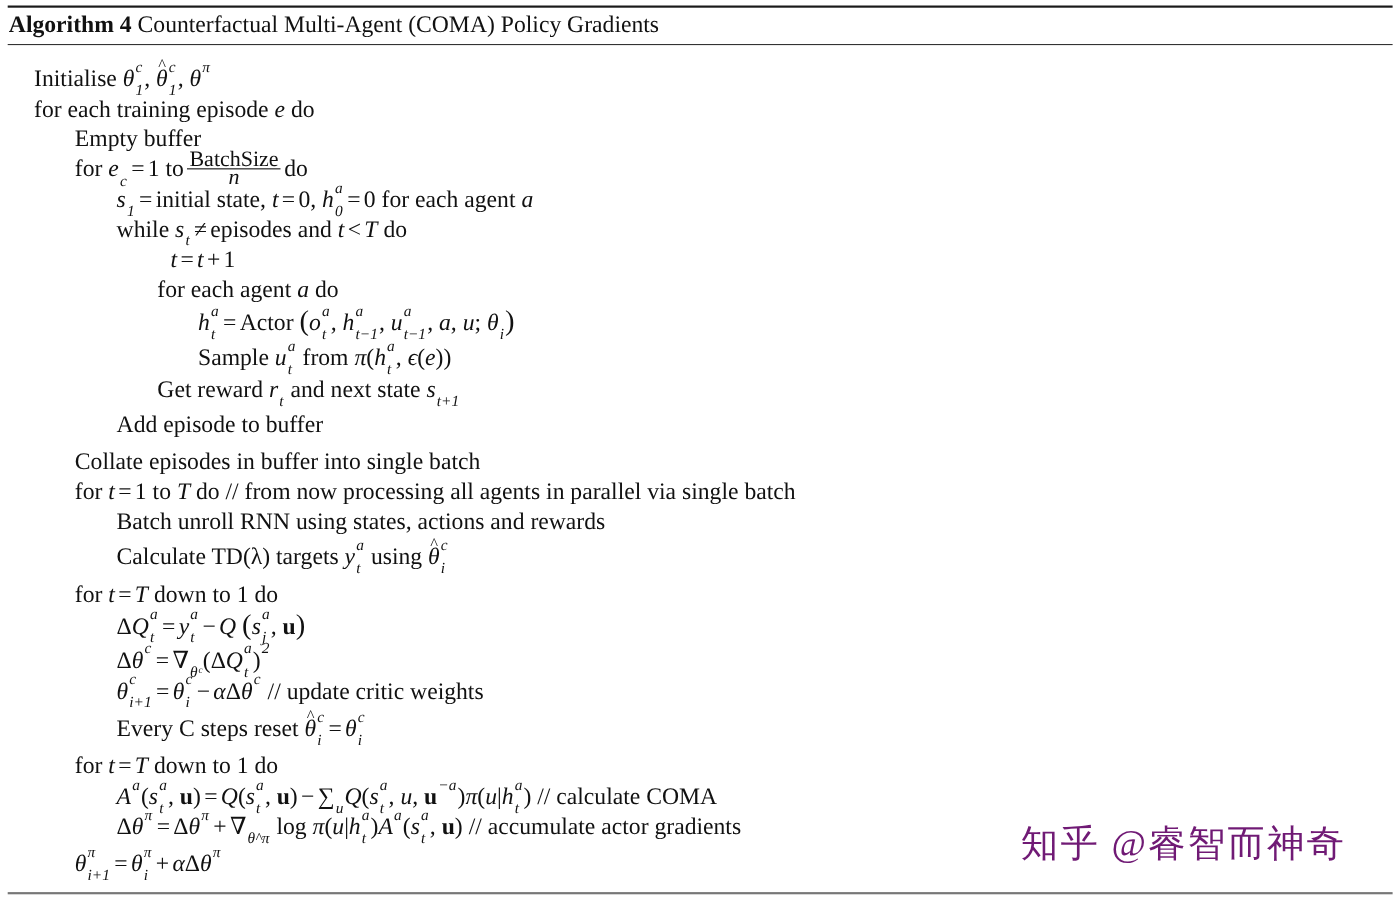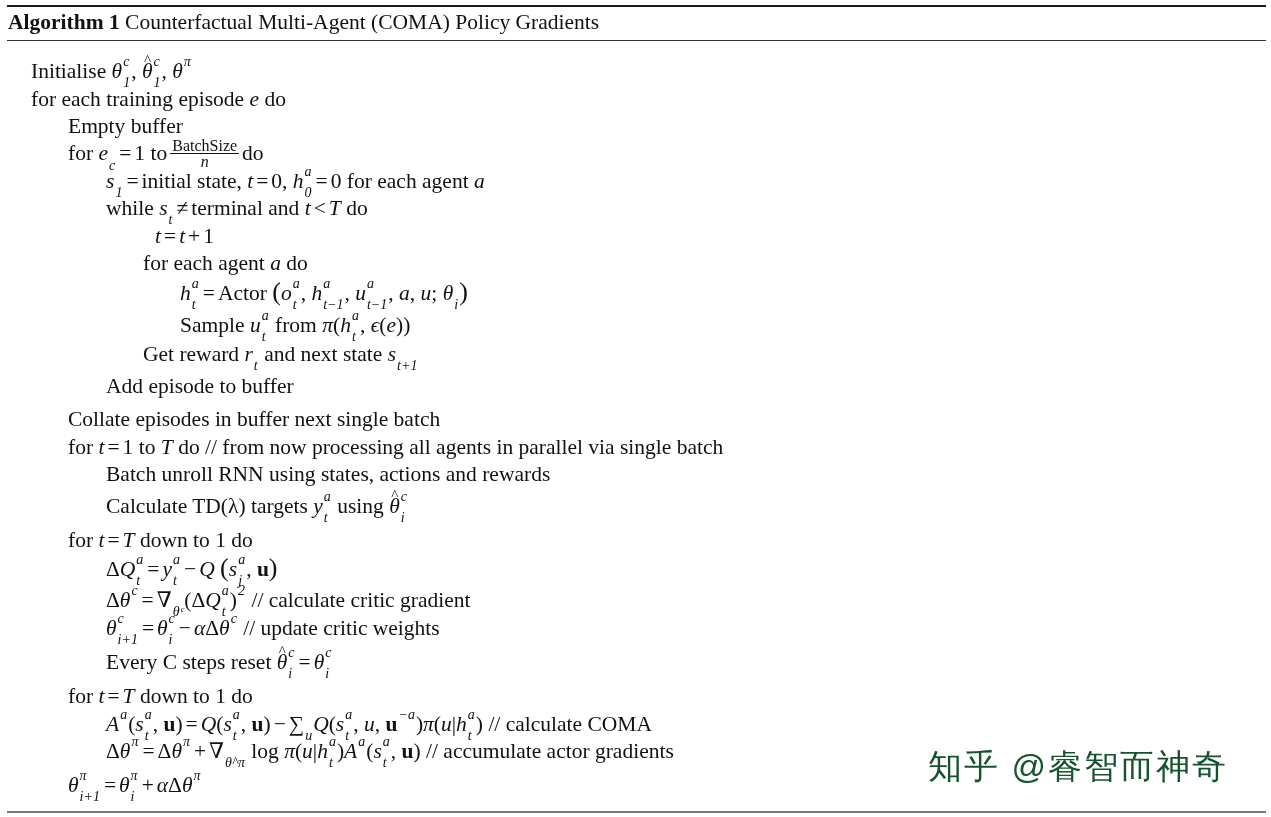--- a/index.html
+++ b/index.html
@@ -15,32 +15,32 @@
   .kw { font-weight:normal; }
   .m { font-style:italic; }
   .mb { font-weight:bold; font-style:normal; }
   .r { font-style:normal; padding:0 3px; }
   .ms { position:relative; display:inline-block; }
   .scr { display:inline-flex; flex-direction:column; vertical-align:middle; font-size:14px; line-height:13px; font-style:italic; margin-left:1px; margin-right:1px; }
   .scr .sp { position:relative; top:-5px; }
   .scr .sb { position:relative; top:3px; }
   .hat { position:relative; display:inline-block; }
   .hat::before { content:"^"; position:absolute; left:2px; top:-11px; font-style:normal; font-size:15px; }
-  .frac { display:inline-flex; flex-direction:column; align-items:center; vertical-align:middle; font-size:16px; line-height:15px; margin:0 3px; position:relative; top:-2px;font-family:Liberation Serif, serif; }
+  .frac { display:inline-flex; flex-direction:column; align-items:center; vertical-align:middle; font-size:20px; line-height:15px; margin:0 3px; position:relative; top:-2px;font-family:Liberation Serif, serif; }
   .frac .num { border-bottom:1px solid #111; padding:0 2px; }
   .frac .den { font-style:italic; }
   .big { font-size:26px; }
-  .watermark { position:absolute; left:928px; top:744px; font-family:Liberation Sans, sans-serif; font-size:34px; color:#14532d; letter-spacing:2px; white-space:nowrap; }
+  .watermark { position:absolute; left:928px; top:744px; font-family:Liberation Serif, serif; font-size:34px; color:#701a75; letter-spacing:2px; white-space:nowrap; }
 </style>
 </head>
 <body>
 
 <div class="rule rule-top"></div>
 <div class="title">
-  <span class="lbl">Algorithm 1</span>
+  <span class="lbl">Algorithm 4</span>
   <span>Counterfactual Multi-Agent (COMA) Policy Gradients</span>
 </div>
 <div class="rule rule-mid"></div>
 
 <div id="algo-body">
     <div class="line" style="left: 31px; top: 58px;"><span>Initialise </span><span class="ms"><span class="m">θ</span><span class="scr">
           <span class="sp">c</span>
           <span class="sb">1</span>
         </span></span><span>, </span><span class="ms"><span class="m hat">θ</span><span class="scr">
           <span class="sp">c</span>
@@ -61,21 +61,21 @@
     <div class="line" style="left: 106px; top: 168px;"><span class="ms"><span class="m">s</span><span class="scr">
           <span class="sp">&nbsp;</span>
           <span class="sb">1</span>
         </span></span><span class="r">=</span><span>initial state, </span><span class="ms"><span class="m">t</span></span><span class="r">=</span><span>0, </span><span class="ms"><span class="m">h</span><span class="scr">
           <span class="sp">a</span>
           <span class="sb">0</span>
         </span></span><span class="r">=</span><span class="kw">0</span><span> for each agent </span><span class="ms"><span class="m">a</span></span></div>
     <div class="line" style="left: 106px; top: 195px;"><span class="kw">while</span><span> </span><span class="ms"><span class="m">s</span><span class="scr">
           <span class="sp">&nbsp;</span>
           <span class="sb">t</span>
-        </span></span><span class="r">≠</span><span>terminal </span><span class="kw">and</span><span> </span><span class="ms"><span class="m">t</span></span><span class="r">&lt;</span><span class="ms"><span class="m">T</span></span><span> </span><span class="kw">do</span></div>
+        </span></span><span class="r">≠</span><span>episodes </span><span class="kw">and</span><span> </span><span class="ms"><span class="m">t</span></span><span class="r">&lt;</span><span class="ms"><span class="m">T</span></span><span> </span><span class="kw">do</span></div>
     <div class="line" style="left: 143px; top: 223px; margin-left: 12px;"><span class="ms"><span class="m">t</span></span><span class="r">=</span><span class="ms"><span class="m">t</span></span><span class="r">+</span><span>1</span></div>
     <div class="line" style="left: 143px; top: 250px;"><span class="kw">for</span><span> each agent </span><span class="ms"><span class="m">a</span></span><span> </span><span class="kw">do</span></div>
     <div class="line" style="left: 180px; top: 279px;"><span class="ms"><span class="m">h</span><span class="scr">
           <span class="sp">a</span>
           <span class="sb">t</span>
         </span></span><span class="r">=</span><span>Actor </span><span class="big">(</span><span class="ms"><span class="m">o</span><span class="scr">
           <span class="sp">a</span>
           <span class="sb">t</span>
         </span></span><span>, </span><span class="ms"><span class="m">h</span><span class="scr">
           <span class="sp">a</span>
@@ -95,21 +95,21 @@
           <span class="sb">t</span>
         </span></span><span>, </span><span class="ms"><span class="m">ϵ</span></span><span>(</span><span class="ms"><span class="m">e</span></span><span>))</span></div>
     <div class="line" style="left: 143px; top: 341px;"><span>Get reward </span><span class="ms"><span class="m">r</span><span class="scr">
           <span class="sp">&nbsp;</span>
           <span class="sb">t</span>
         </span></span><span> and next state </span><span class="ms"><span class="m">s</span><span class="scr">
           <span class="sp">&nbsp;</span>
           <span class="sb">t+1</span>
         </span></span></div>
     <div class="line" style="left: 106px; top: 373px;"><span>Add episode to buffer</span></div>
-    <div class="line" style="left: 68px; top: 406px;"><span>Collate episodes in buffer next single batch</span></div>
+    <div class="line" style="left: 68px; top: 406px;"><span>Collate episodes in buffer into single batch</span></div>
     <div class="line" style="left: 68px; top: 434px;"><span class="kw">for</span><span> </span><span class="ms"><span class="m">t</span></span><span class="r">=</span><span>1 </span><span class="kw">to</span><span> </span><span class="ms"><span class="m">T</span></span><span> </span><span class="kw">do</span><span> // from now processing all agents in parallel via single batch</span></div>
     <div class="line" style="left: 106px; top: 461px;"><span>Batch unroll RNN using states, actions and rewards</span></div>
     <div class="line" style="left: 106px; top: 493px;"><span>Calculate TD(λ) targets </span><span class="ms"><span class="m">y</span><span class="scr">
           <span class="sp">a</span>
           <span class="sb">t</span>
         </span></span><span> using </span><span class="ms"><span class="m hat">θ</span><span class="scr">
           <span class="sp">c</span>
           <span class="sb">i</span>
         </span></span></div>
     <div class="line" style="left: 68px; top: 527px;"><span class="kw">for</span><span> </span><span class="ms"><span class="m">t</span></span><span class="r">=</span><span class="ms"><span class="m">T</span></span><span> </span><span class="kw">down to</span><span> 1 </span><span class="kw">do</span></div>
@@ -128,21 +128,21 @@
           <span class="sb">&nbsp;</span>
         </span></span><span class="r">=</span><span>∇</span><span class="ms"><span class="m"></span><span class="scr">
           <span class="sp">&nbsp;</span>
           <span class="sb">θᶜ</span>
         </span></span><span>(Δ</span><span class="ms"><span class="m">Q</span><span class="scr">
           <span class="sp">a</span>
           <span class="sb">t</span>
         </span></span><span>)</span><span class="ms"><span class="m"></span><span class="scr">
           <span class="sp">2</span>
           <span class="sb">&nbsp;</span>
-        </span></span><span> // calculate critic gradient</span></div>
+        </span></span></div>
     <div class="line" style="left: 106px; top: 615px;"><span class="ms"><span class="m">θ</span><span class="scr">
           <span class="sp">c</span>
           <span class="sb">i+1</span>
         </span></span><span class="r">=</span><span class="ms"><span class="m">θ</span><span class="scr">
           <span class="sp">c</span>
           <span class="sb">i</span>
         </span></span><span class="r">−</span><span class="ms"><span class="m">α</span></span><span>Δ</span><span class="ms"><span class="m">θ</span><span class="scr">
           <span class="sp">c</span>
           <span class="sb">&nbsp;</span>
         </span></span><span> // update critic weights</span></div>

